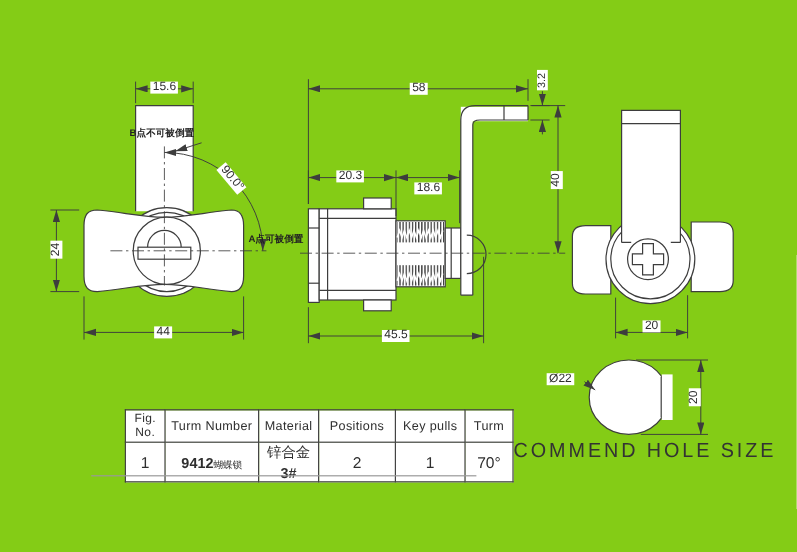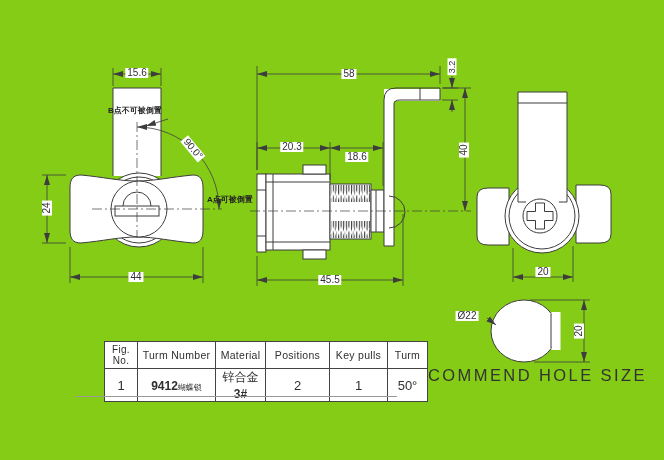--- a/index.html
+++ b/index.html
@@ -209,19 +209,19 @@
     <th>Positions</th>
     <th>Key pulls</th>
     <th>Turm</th>
   </tr>
   <tr>
     <td>1</td>
     <td><span class="num-mid">9412</span><span class="cn-small">蝴蝶锁</span></td>
     <td><span class="cn-mat">锌合金</span><span class="num-mid">3#</span></td>
     <td>2</td>
     <td>1</td>
-    <td class="num-mid">50°</td>
+    <td class="num-mid">70°</td>
   </tr>
 </tbody>
     </table>
 <div class="shadow-line"></div>
 
 </div>
 
 </body></html>

